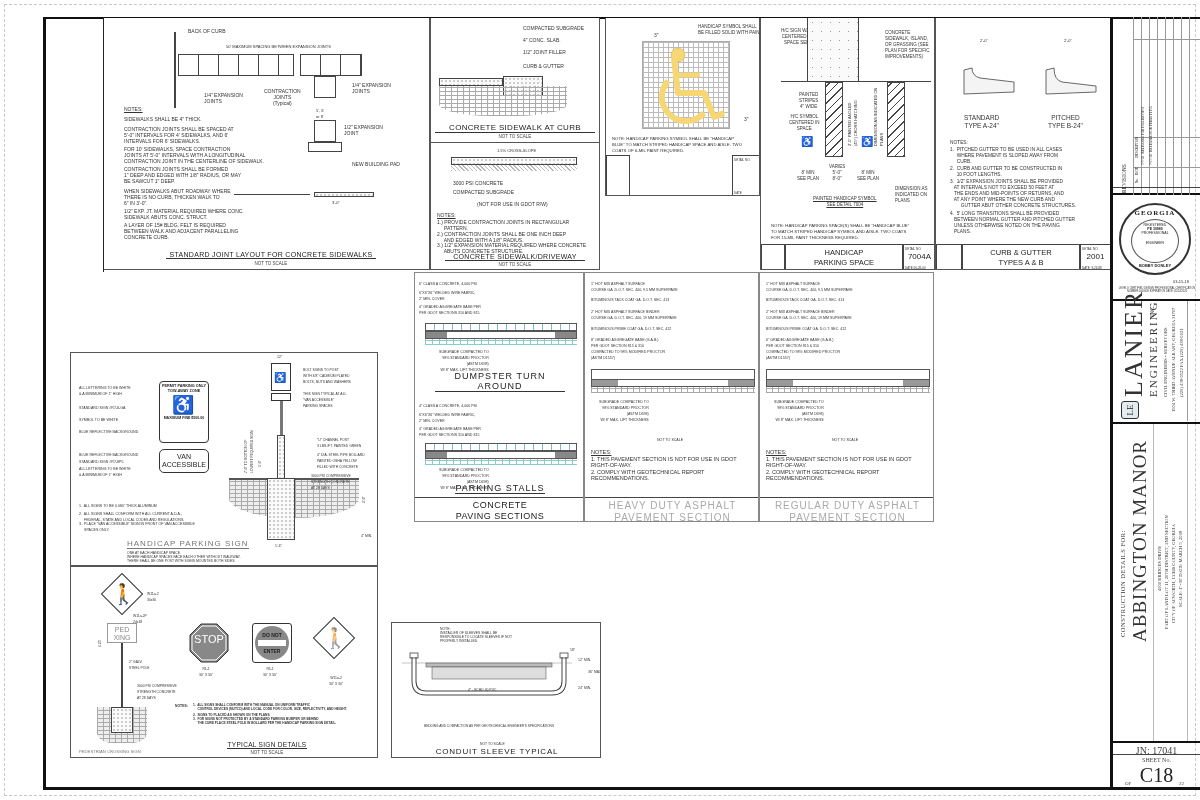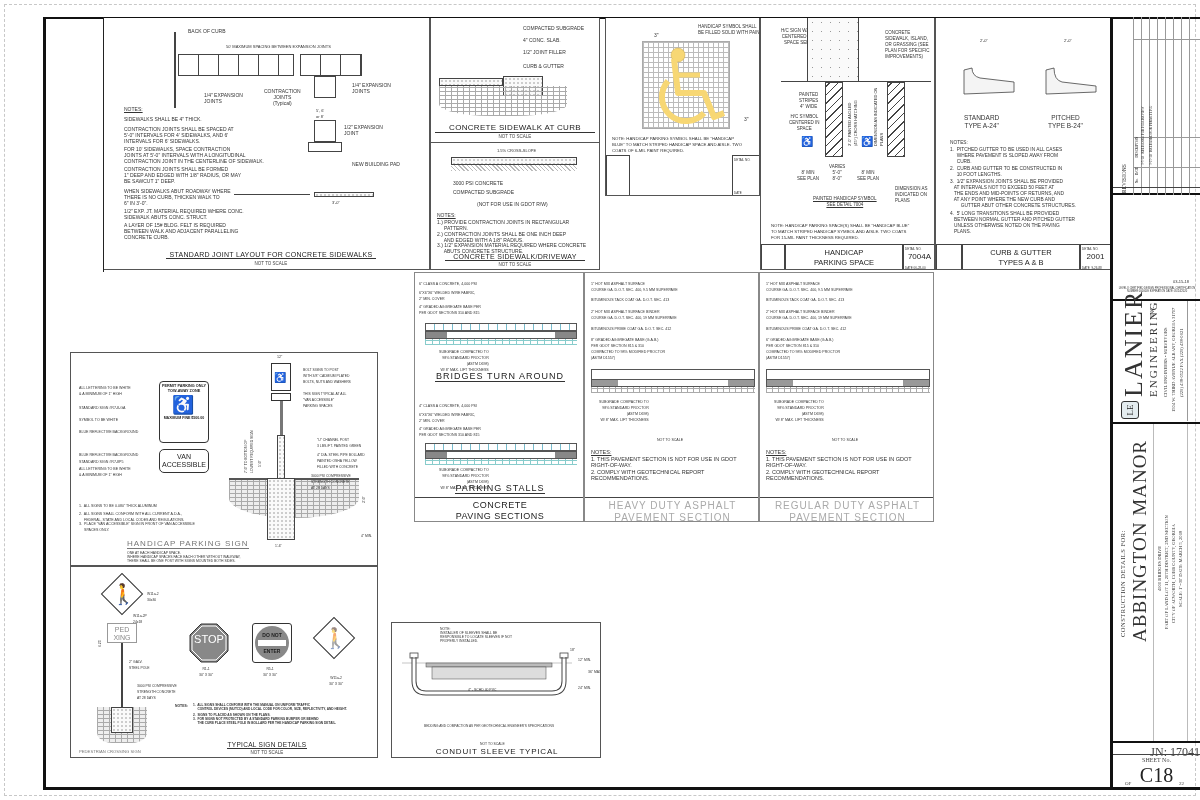--- a/index.html
+++ b/index.html
@@ -232,21 +232,21 @@
 2" MIN. COVER</div>
     <div class="t" style="left:4px;top:31px;font-size:3.6px;">4" GRADED AGGREGATE BASE PER
 PER GDOT SECTIONS 310 AND 815</div>
     <div style="position:absolute;left:10px;top:50px;width:152px;height:8px;border:1px solid #555;background:repeating-linear-gradient(90deg,transparent 0 8px,#7bc 8px 9px);"></div>
     <div style="position:absolute;left:10px;top:58px;width:152px;height:8px;border:1px solid #555;background:linear-gradient(90deg,#888 0 14%,#fff 14% 86%,#888 86%);"></div>
     <div class="cyanbrick" style="position:absolute;left:10px;top:66px;width:152px;height:6px;"></div>
     <div class="t" style="left:24px;top:76px;font-size:3.6px;text-align:right;">SUBGRADE COMPACTED TO
 98% STANDARD PROCTOR
 (ASTM D698)
 W/ 8" MAX. LIFT THICKNESS</div>
-    <div class="title" style="left:20px;top:98px;width:130px;font-size:9px;letter-spacing:1px;">BRIDGES TURN AROUND</div>
+    <div class="title" style="left:20px;top:98px;width:130px;font-size:9px;letter-spacing:1px;">DUMPSTER TURN AROUND</div>
     <div class="t" style="left:4px;top:130px;font-size:3.6px;">4" CLASS A CONCRETE, 4,000 PSI</div>
     <div class="t" style="left:4px;top:139px;font-size:3.6px;">6"X6"X6" WELDED WIRE FABRIC,
 2" MIN. COVER</div>
     <div class="t" style="left:4px;top:153px;font-size:3.6px;">4" GRADED AGGREGATE BASE PER
 PER GDOT SECTIONS 310 AND 815</div>
     <div style="position:absolute;left:10px;top:170px;width:152px;height:8px;border:1px solid #555;background:repeating-linear-gradient(90deg,transparent 0 8px,#7bc 8px 9px);"></div>
     <div style="position:absolute;left:10px;top:178px;width:152px;height:8px;border:1px solid #555;background:linear-gradient(90deg,#888 0 14%,#fff 14% 86%,#888 86%);"></div>
     <div class="cyanbrick" style="position:absolute;left:10px;top:186px;width:152px;height:6px;"></div>
     <div class="t" style="left:24px;top:194px;font-size:3.6px;text-align:right;">SUBGRADE COMPACTED TO
 98% STANDARD PROCTOR
@@ -469,20 +469,30 @@
         <span>3-5-18</span>&nbsp;&nbsp;&nbsp;<span>RELEASED FOR HOA REVIEW</span>
       </div>
       <div class="vert" style="left:36px;top:148px;font-size:3.4px;">
         <span>3-15-18</span>&nbsp;&nbsp;&nbsp;<span>RELEASED FOR PERMITTING</span>
       </div>
       <div class="vert" style="left:22px;top:166px;font-size:3.2px;">
         <span>No.</span>&nbsp;&nbsp;&nbsp;&nbsp;<span>DATE</span>&nbsp;&nbsp;&nbsp;&nbsp;&nbsp;&nbsp;&nbsp;&nbsp;&nbsp;&nbsp;&nbsp;&nbsp;<span>DESCRIPTION</span>
       </div>
     </div>
 
+    <div style="position:absolute;left:6px;top:186px;width:72px;height:72px;border:2px solid #333;border-radius:50%;text-align:center;">
+      <div style="font-size:7px;font-weight:bold;letter-spacing:1px;margin-top:4px;font-family:'Liberation Serif',serif;">GEORGIA</div>
+      <div style="position:absolute;left:10px;top:14px;width:48px;height:44px;border:1px solid #555;border-radius:50%;">
+        <div style="font-size:3.5px;margin-top:3px;">REGISTERED</div>
+        <div style="font-size:3.5px;font-weight:bold;">PE 30980</div>
+        <div style="font-size:3.5px;">PROFESSIONAL</div>
+        <div style="font-size:3.5px;margin-top:6px;">ENGINEER</div>
+      </div>
+      <div style="position:absolute;left:0;top:58px;width:68px;font-size:4px;font-weight:bold;">BOBBY DONLEY</div>
+    </div>
     <div class="t" style="left:60px;top:262px;font-size:4px;">03-15-18</div>
     <div class="t" style="left:4px;top:270px;width:80px;white-space:normal;font-size:2.6px;line-height:3.2px;text-align:center;">LEVEL II CERTIFIED DESIGN PROFESSIONAL CERTIFICATION NUMBER 0000009 EXPIRATION DATE: 05/24/2020</div>
     <div class="line" style="left:0;top:282px;width:87px;height:2px;background:#111;"></div>
 
     <div class="vert" style="left:6px;top:380px;font-size:26px;letter-spacing:2px;">LANIER</div>
     <div class="vert" style="left:34px;top:380px;font-size:11px;letter-spacing:2px;">ENGINEERING</div>
     <div class="vert" style="left:36px;top:300px;font-size:6px;">INC.</div>
     <div class="vert" style="left:50px;top:380px;font-size:4.6px;">CIVIL ENGINEERS  •  SURVEYORS</div>
     <div class="vert" style="left:58px;top:395px;font-size:4.6px;">1504 W. THIRD AVENUE   ALBANY, GEORGIA 31707</div>
     <div class="vert" style="left:66px;top:380px;font-size:4.6px;">(229) 438-0522    FAX (229) 438-0921</div>
@@ -495,20 +505,20 @@
     <div class="vert" style="left:6px;top:620px;font-size:6.5px;letter-spacing:.5px;">CONSTRUCTION DETAILS FOR:</div>
     <div class="vert" style="left:16px;top:625px;font-size:19px;letter-spacing:1px;">ABBINGTON MANOR</div>
     <div class="vert" style="left:44px;top:574px;font-size:4.6px;">4900 BRIDGES DRIVE</div>
     <div class="vert" style="left:51px;top:612px;font-size:4.6px;">PART OF LAND LOT 11, 20TH DISTRICT, 2ND SECTION</div>
     <div class="vert" style="left:58px;top:606px;font-size:4.6px;">CITY OF ACWORTH, COBB COUNTY, GEORGIA</div>
     <div class="vert" style="left:65px;top:590px;font-size:4.6px;">SCALE: 1"=30'   DATE: MARCH 5, 2018</div>
     <div class="line" style="left:40px;top:407px;width:1px;height:318px;background:#bbb;"></div>
     <div class="line" style="left:74px;top:407px;width:1px;height:318px;background:#bbb;"></div>
     <div class="line" style="left:0;top:724px;width:87px;height:2px;background:#111;"></div>
 
-    <div style="position:absolute;left:0;top:728px;width:87px;text-align:right;font-family:'Liberation Serif',serif;font-size:12px;color:#444;">JN: 17041</div>
+    <div style="position:absolute;left:0;top:728px;width:87px;text-align:center;font-family:'Liberation Serif',serif;font-size:10px;color:#444;">JN: 17041</div>
     <div class="line" style="left:0;top:737px;width:87px;height:1px;background:#444;"></div>
     <div style="position:absolute;left:0;top:740px;width:87px;text-align:center;font-family:'Liberation Serif',serif;font-size:6px;color:#444;">SHEET No.</div>
     <div style="position:absolute;left:0;top:748px;width:87px;text-align:center;font-family:'Liberation Serif',serif;font-size:20px;line-height:20px;color:#222;">C18</div>
     <div style="position:absolute;left:12px;top:764px;font-family:'Liberation Serif',serif;font-size:5px;color:#444;">OF</div>
     <div style="position:absolute;left:66px;top:764px;font-family:'Liberation Serif',serif;font-size:5px;color:#444;">22</div>
   </div>
 </div>
 
 </body></html>

